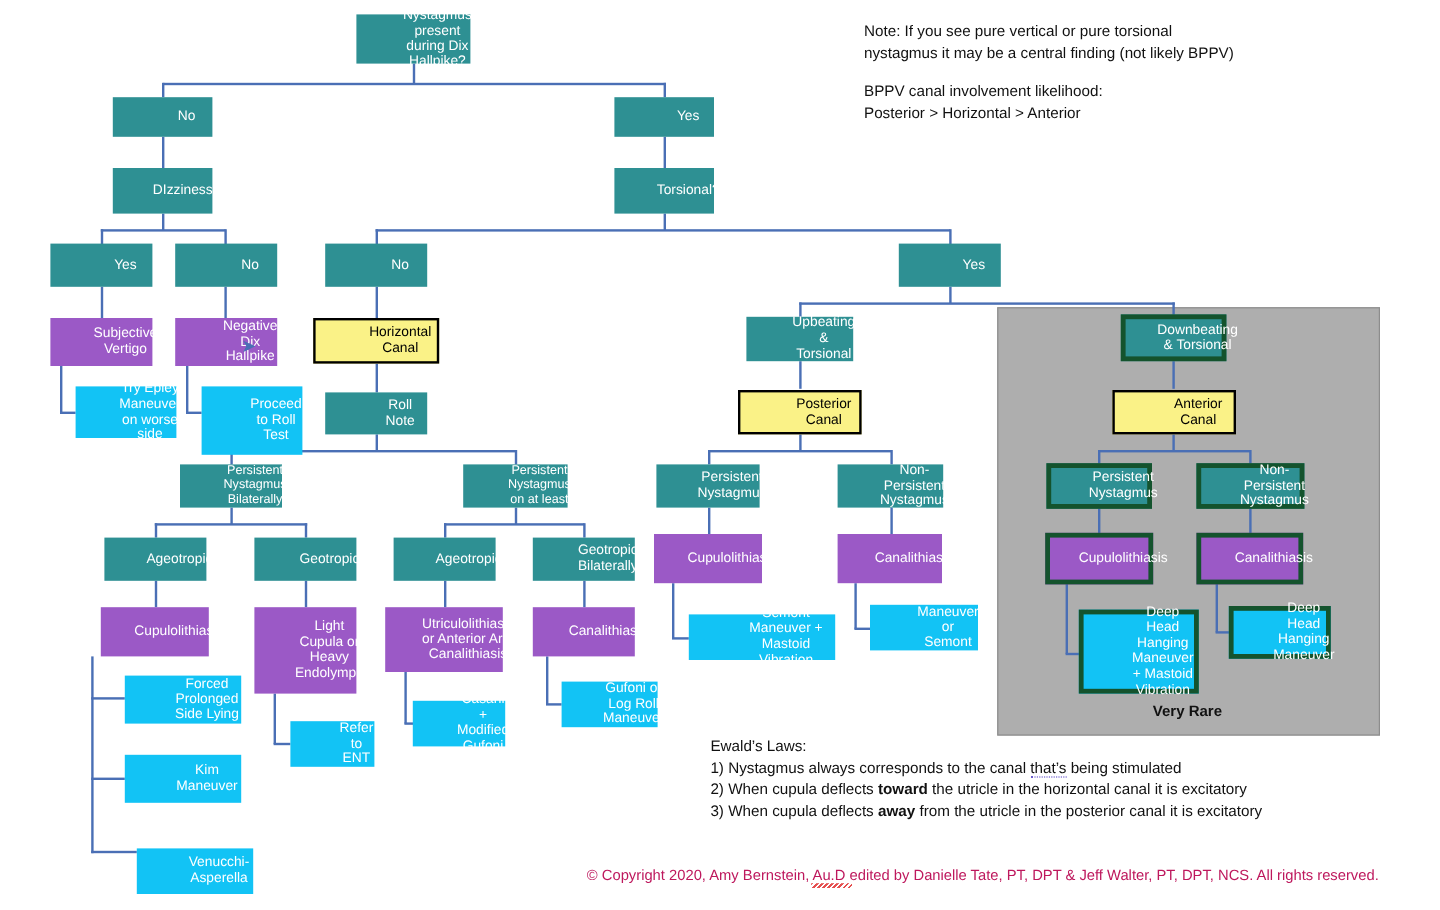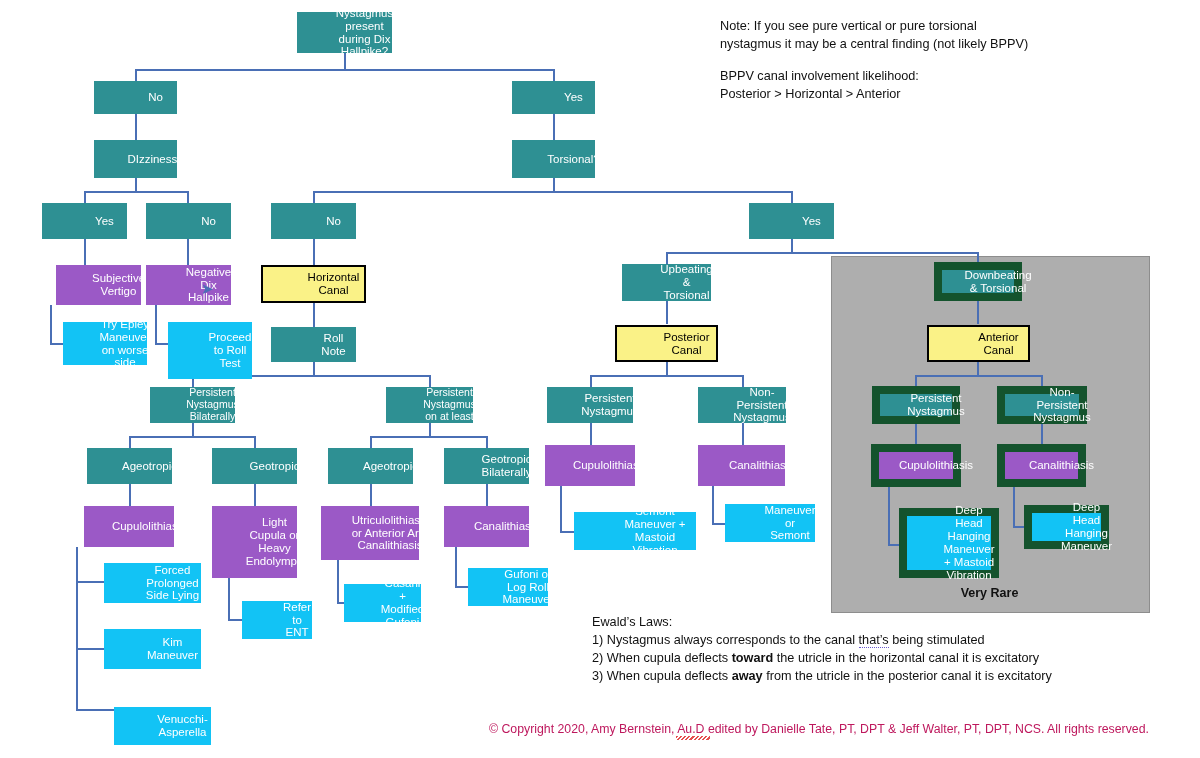--- a/index.html
+++ b/index.html
@@ -5,21 +5,21 @@
   html,body{margin:0;padding:0;background:#ffffff;}
   body{font-family:"Liberation Sans","DejaVu Sans",sans-serif;}
   #canvas{position:relative;width:1200px;height:758px;background:#fff;overflow:hidden;}
 
   .node{position:absolute;box-sizing:border-box;display:flex;align-items:center;
         justify-content:center;text-align:center;line-height:1.12;padding-left:40px;}
   .teal{background:#2E9093;color:#ffffff;font-size:11.5px;}
   .purple{background:#9B59C6;color:#ffffff;font-size:11.5px;}
   .cyan{background:#12C3F5;color:#ffffff;font-size:11.5px;}
   .yellow{background:#FAF287;color:#000000;font-size:11.5px;border:2.5px solid #000;}
-  .inrare{border:8px solid #14532d;}
+  .inrare{border:4px solid #14532d;}
 
   .conn{position:absolute;background:#4A6FB5;}
   .vline{width:2px;}
   .hline{height:2px;}
 
   .rare-region{position:absolute;background:#AEAEAE;border:1px solid #8d8d8d;}
   .rare-label{position:absolute;font-size:12.5px;font-weight:bold;color:#111;
               text-align:center;}
 
   .note{position:absolute;font-size:12.7px;color:#111;line-height:1.38;white-space:pre-line;}
@@ -152,21 +152,21 @@
   <div class="node teal" style="left:512px;top:81px;width:83px;height:33px;">Yes</div>
 
   <div class="node teal" style="left:94px;top:140px;width:83px;height:38px;">DIzziness?</div>
   <div class="node teal" style="left:512px;top:140px;width:83px;height:38px;">Torsional?</div>
 
   <div class="node teal" style="left:42px;top:203px;width:85px;height:36px;">Yes</div>
   <div class="node teal" style="left:146px;top:203px;width:85px;height:36px;">No</div>
   <div class="node teal" style="left:271px;top:203px;width:85px;height:36px;">No</div>
   <div class="node teal" style="left:749px;top:203px;width:85px;height:36px;">Yes</div>
 
-  <div class="node purple" style="left:42px;top:265px;width:85px;height:40px;margin-left:14px;">Subjective Vertigo</div>
+  <div class="node purple" style="left:42px;top:265px;width:85px;height:40px;">Subjective Vertigo</div>
   <div class="node purple" style="left:146px;top:265px;width:85px;height:40px;">Negative Dix Hallpike</div>
   <div class="cursor-art" style="left:201px;top:281px;">➤</div>
 
   <div class="node cyan" style="left:63px;top:322px;width:84px;height:43px;">Try Epley Maneuver on worse side</div>
   <div class="node cyan" style="left:168px;top:322px;width:84px;height:57px;">Proceed to Roll Test</div>
 
   <div class="node yellow" style="left:261px;top:265px;width:105px;height:38px;">Horizontal Canal</div>
   <div class="node teal" style="left:271px;top:327px;width:85px;height:35px;">Roll Note</div>
 
   <div class="node teal" style="left:150px;top:387px;width:85px;height:36px;font-size:10.5px;">Persistent Nystagmus Bilaterally</div>

